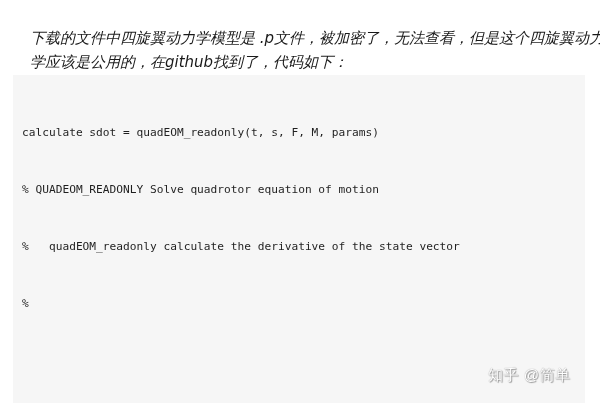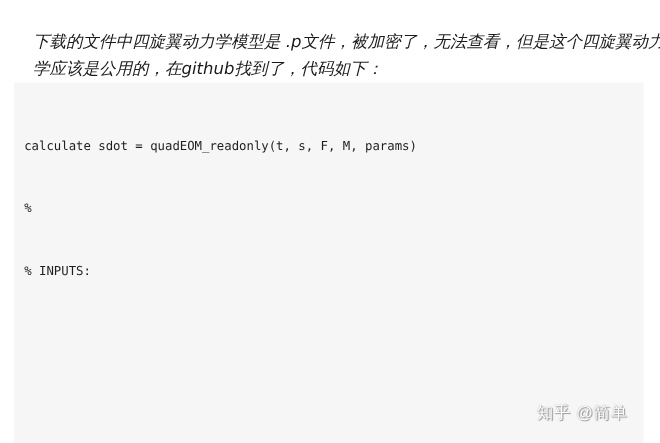--- a/index.html
+++ b/index.html
@@ -63,22 +63,23 @@
     }
   </style>
 </head>
 <body>
 
 <p class="intro">下载的文件中四旋翼动力学模型是 .p文件，被加密了，无法查看，但是这个四旋翼动力学应该是公用的，在github找到了，代码如下：</p>
 
 <div class="code-block">
   <ul class="code-lines">
     <li>calculate sdot = quadEOM_readonly(t, s, F, M, params)</li>
+    <li>% QUADEOM_READONLY Solve quadrotor equation of motion</li>
+    <li>%   quadEOM_readonly calculate the derivative of the state vector</li>
     <li>%</li>
-    <li>% INPUTS:</li>
     
     
     
     
     
     
     
     
     
     

